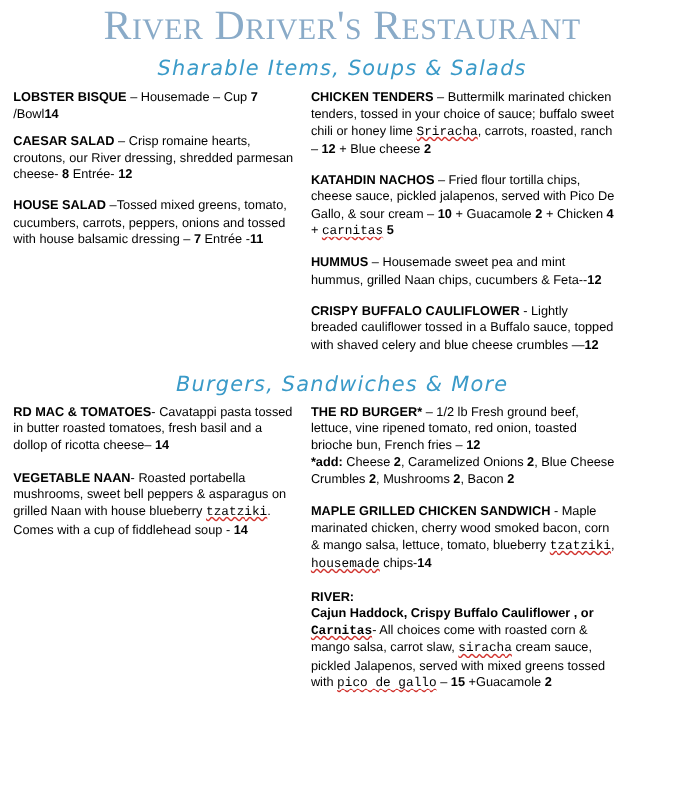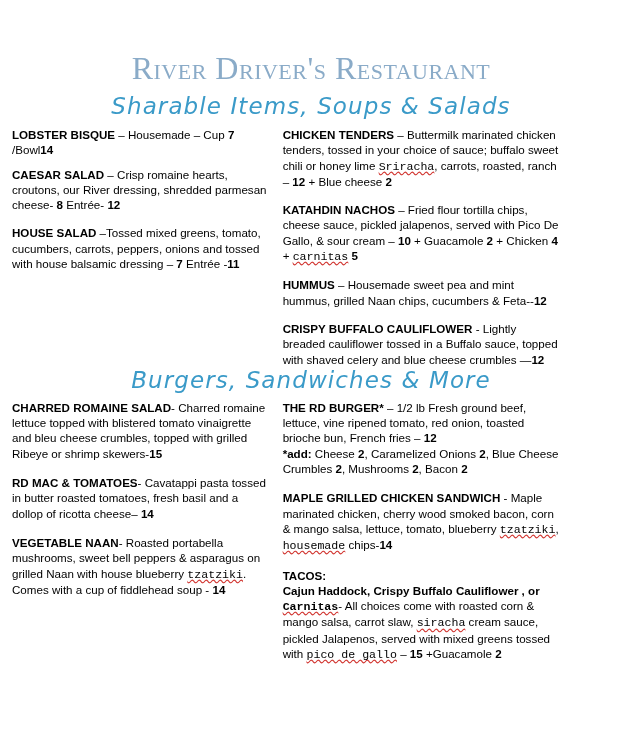--- a/index.html
+++ b/index.html
@@ -18,40 +18,39 @@
 
   
   .masthead {
     text-align: center;
     padding-top: 4px;
     line-height: 1;
   }
   .masthead .title {
     font-family: "Liberation Serif", serif;
     color: #8aabc8;
-    font-size: 32px;
+    font-size: 38px;
     letter-spacing: 0.5px;
     font-variant: small-caps;
     white-space: nowrap;
     font-weight: 400;
-    margin-top: 48px;
   }
 
   
   .section-header {
     text-align: center;
     color: #3a9ac8;
     font-family: "DejaVu Sans", sans-serif;
-    font-size: 23px;
+    font-size: 19px;
     font-style: italic;
     letter-spacing: 1.1px;
     white-space: nowrap;
   }
   .section-header.s1 { margin-top: 9px; margin-bottom: 8px; }
-  .section-header.s2 { margin-top: 0; margin-bottom: 7px; }
+  .section-header.s2 { margin-top: 17px; margin-bottom: 7px; }
 
   
   .columns {
     display: flex;
     align-items: flex-start;
     padding: 0 12px 0 12px;
     box-sizing: border-box;
     width: 573px;
   }
   .col {
@@ -130,23 +129,20 @@
 
   </div>
 </div>
 
 <div class="section-header s2">Burgers, Sandwiches &amp; More</div>
 
 <div class="columns sec2">
   <div class="col left">
 
 
-    <div class="item">
-      <span class="nm">CHARRED ROMAINE SALAD</span><span>-  Charred romaine lettuce topped with blistered tomato vinaigrette and bleu cheese crumbles, topped with grilled Ribeye or shrimp skewers-</span><span class="pr">15</span>
-    </div>
 
     <div class="item">
       <span class="nm">RD MAC &amp; TOMATOES</span><span>- Cavatappi pasta tossed in butter roasted tomatoes, fresh basil and a dollop of ricotta cheese– </span><span class="pr">14</span>
     </div>
 
     <div class="item">
       <span class="nm">VEGETABLE NAAN</span><span>-  Roasted portabella mushrooms, sweet bell peppers &amp; asparagus on grilled Naan with house blueberry </span><span class="sq">tzatziki</span><span>. Comes with a cup of fiddlehead soup - </span><span class="pr">14</span>
     </div>
 
   </div>
@@ -157,18 +153,18 @@
       <span class="nm">THE RD BURGER*</span><span> – 1/2 lb Fresh ground beef, lettuce, vine ripened tomato, red onion, toasted brioche bun, French fries – </span><span class="pr">12</span><br>
       <span class="nm">*add:</span><span>  Cheese </span><span class="pr">2</span><span>, Caramelized Onions </span><span class="pr">2</span><span>, Blue Cheese Crumbles </span><span class="pr">2</span><span>, Mushrooms </span><span class="pr">2</span><span>, Bacon </span><span class="pr">2</span>
     </div>
 
 
     <div class="item tight">
       <span class="nm">MAPLE GRILLED CHICKEN SANDWICH</span><span> - Maple marinated chicken, cherry wood smoked bacon, corn &amp; mango salsa, lettuce, tomato, blueberry </span><span class="sq">tzatziki</span><span>, </span><span class="sq">housemade</span><span> chips-</span><span class="pr">14</span>
     </div>
 
     <div class="item">
-      <span class="nm">TACOS:</span><br>
+      <span class="nm">RIVER:</span><br>
       <span class="nm">Cajun Haddock, Crispy Buffalo Cauliflower , or </span><span class="nm sq">Carnitas</span><span>- All choices come with roasted corn &amp; mango salsa, carrot slaw, </span><span class="sq">siracha</span><span> cream sauce, pickled Jalapenos, served with mixed greens tossed with </span><span class="sq">pico de gallo</span><span> – </span><span class="pr">15</span><span>  +Guacamole </span><span class="pr">2</span>
     </div>
 
   </div>
 </div>
 
 </body></html>

